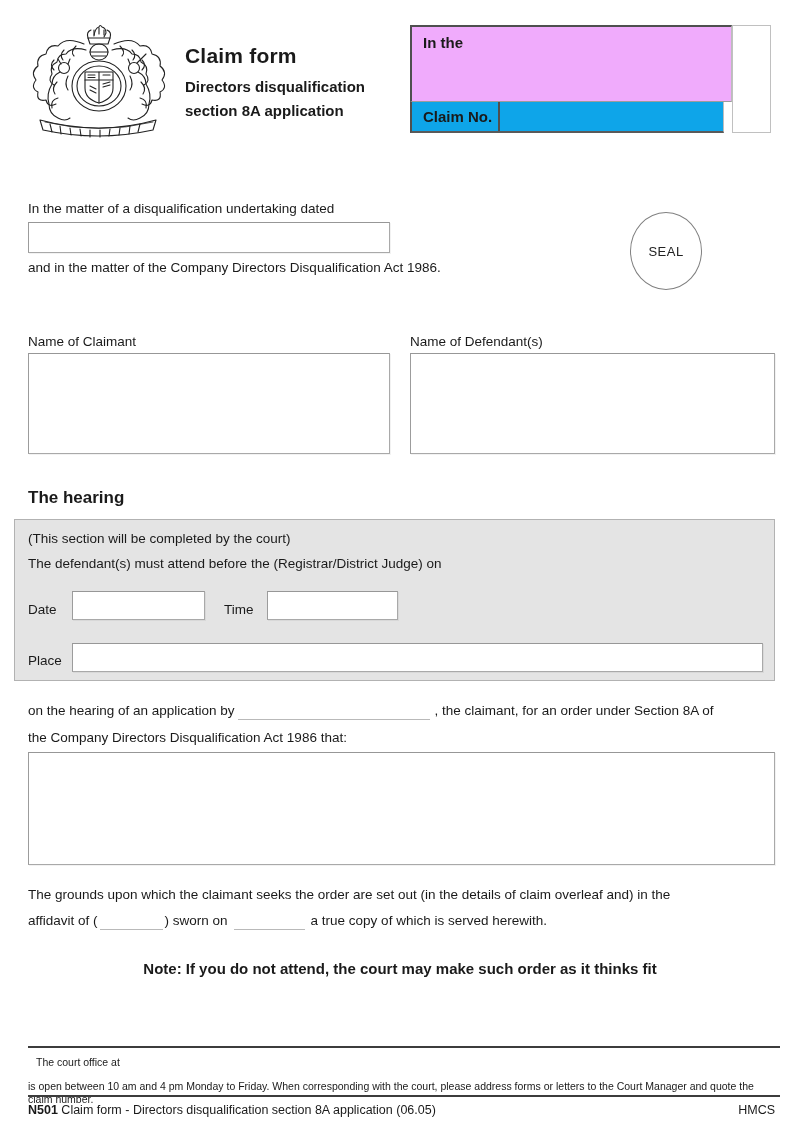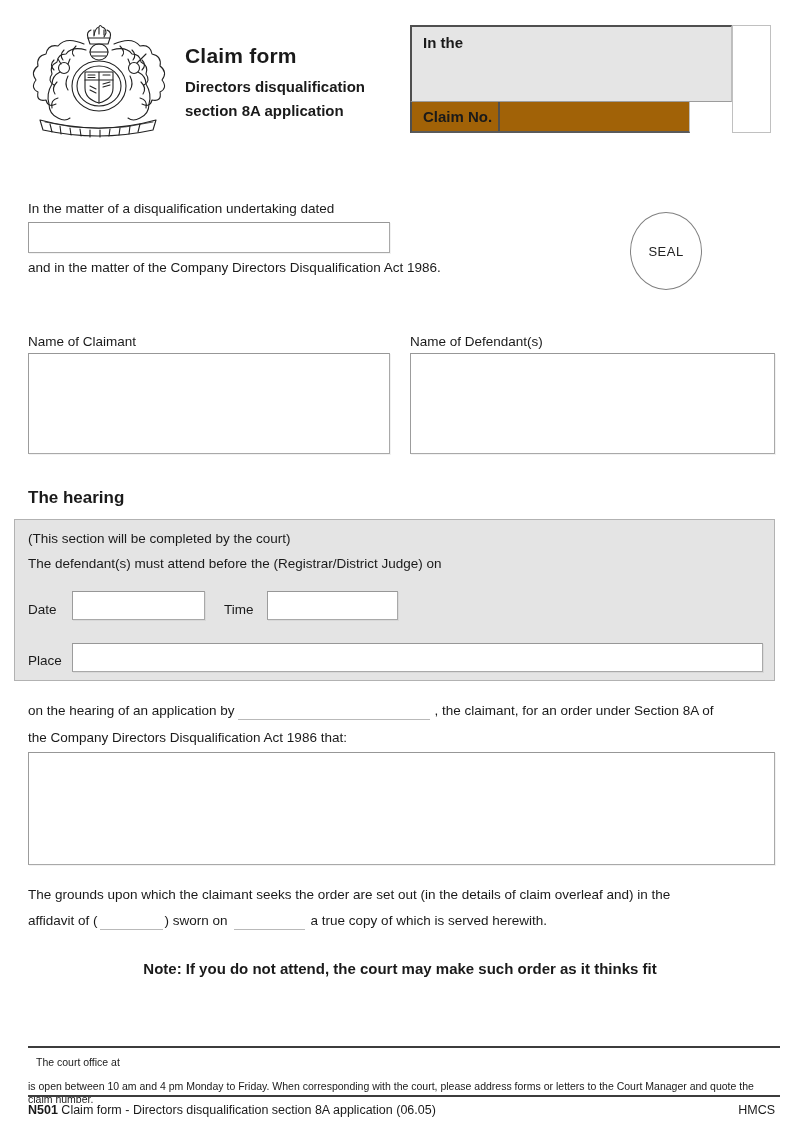--- a/index.html
+++ b/index.html
@@ -21,26 +21,26 @@
   .b{font-weight:bold;}
   .box{background:#fff;border:1px solid var(--box-border);border-top-color:#979797;border-left-color:#9c9c9c;box-shadow:1px 1px 0 rgba(0,0,0,0.05);}
   .blank{display:inline-block;border-bottom:1px solid var(--blank);height:15px;vertical-align:bottom;}
   
   .crest{left:24px;top:22px;width:148px;height:118px;}
   .title{left:185px;top:44px;font-size:21px;font-weight:bold;letter-spacing:.2px;}
   .subtitle1{left:185px;top:78px;font-size:15px;font-weight:bold;}
   .subtitle2{left:185px;top:102px;font-size:15px;font-weight:bold;}
   .court-box{left:410px;top:25px;width:361px;height:108px;}
   .ct-side{position:absolute;left:322px;top:0;width:39px;height:108px;border:1px solid var(--light-border);}
-  .ct-inthe{position:absolute;left:0;top:0;width:322px;height:77px;background:#e5e5e5;
+  .ct-inthe{position:absolute;left:0;top:0;width:322px;height:77px;background:#f0abfc;
             border-top:2px solid var(--dark-border);border-left:2px solid var(--dark-border);
             border-right:1px solid #bdbdbd;border-bottom:1px solid #9c9c9c;}
   .ct-inthe .lbl{position:absolute;left:11px;top:7px;font-size:15px;font-weight:bold;}
   .ct-inthe .val{position:absolute;left:60px;top:4px;right:4px;bottom:4px;}
-  .ct-claimrow{position:absolute;left:0;top:77px;width:280px;height:31px;background:#a16207;
+  .ct-claimrow{position:absolute;left:0;top:77px;width:314px;height:31px;background:#0ea5e9;
                border-left:2px solid var(--dark-border);border-bottom:2px solid #5a5a5a;border-right:1px solid #bdbdbd;}
   .ct-claimlbl{position:absolute;left:0;top:0;width:88px;height:29px;border-right:2px solid var(--dark-border);
                font-size:15px;font-weight:bold;padding:6px 0 0 11px;}
   .ct-claimval{position:absolute;left:90px;top:0;right:0;bottom:0;}
   
   .matter1{left:28px;top:201px;}
   .undertaking{left:28px;top:222px;width:362px;height:31px;}
   .matter2{left:28px;top:260px;}
   .seal{left:630px;top:212px;width:72px;height:78px;border:1px solid #808080;border-radius:50%;
         display:flex;align-items:center;justify-content:center;font-size:13px;letter-spacing:.5px;color:#222;}

